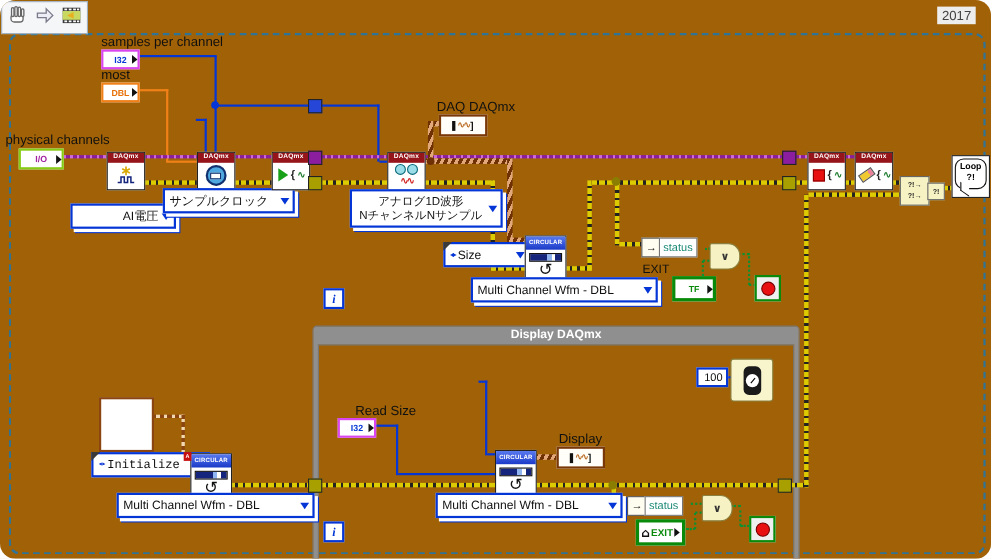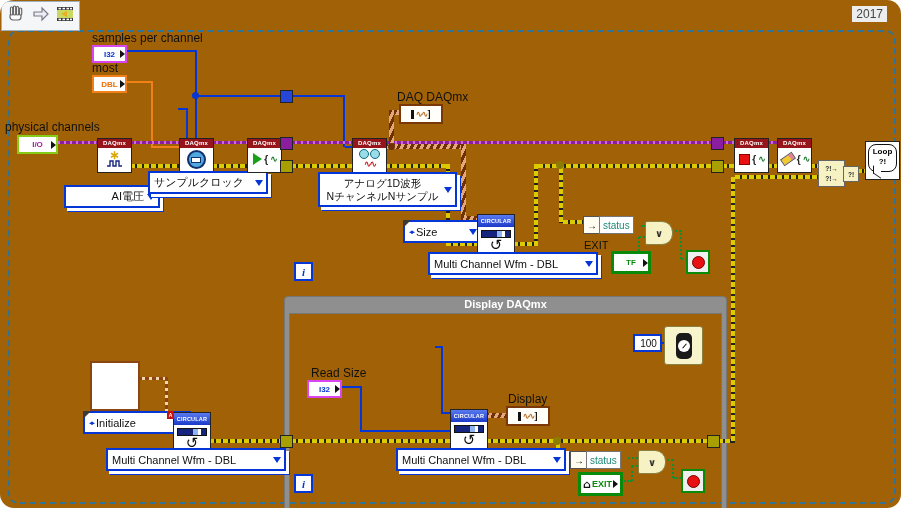--- a/index.html
+++ b/index.html
@@ -356,21 +356,21 @@
   <div class="w erh" style="left:718px;top:439px;width:17px;"></div>
   <div class="w erv" style="left:731px;top:177px;height:266px;"></div>
   <div class="w erh" style="left:735px;top:175px;width:83px;"></div>
 
   <div class="loop" style="left:285px;top:297px;width:433px;height:203px;">
     <div class="loop-title">Display DAQmx</div>
   </div>
   <div class="tunnel tn-olive" style="left:280px;top:435px;"></div>
   <div class="tunnel tn-olive" style="left:707px;top:435px;"></div>
 
-  <div class="lbl" style="left:311px;top:366px;">Read Size</div>
+  <div class="lbl" style="left:323px;top:366px;">Read Size</div>
   <div class="term t-i32" style="left:307px;top:380px;width:31px;height:14px;">
       <span>I32</span>
       <i class="outtri"></i>
     </div>
 
   <div class="w blh" style="left:435px;top:346px;width:8px;"></div>
   <div class="w blv" style="left:441px;top:346px;height:68px;"></div>
   <div class="w blh" style="left:443px;top:412px;width:7px;"></div>
   <div class="w blh" style="left:338px;top:386px;width:24px;"></div>
   <div class="w blv" style="left:360px;top:386px;height:46px;"></div>
@@ -435,21 +435,21 @@
   <div class="cluster" style="left:90px;top:361px;width:46px;height:46px;"></div>
   <div class="cbox" style="left:94px;top:365px;width:36px;height:13px;">
       <span>100000</span>
     </div>
   <div class="cbox" style="left:94px;top:384px;width:11px;height:12px;">
       <span>3</span>
     </div>
   <div class="w clh" style="left:138px;top:377px;width:30px;"></div>
   <div class="w clv" style="left:165px;top:377px;height:41px;"></div>
   <div class="w clh" style="left:165px;top:415px;width:8px;"></div>
-  <div class="enum" style="left:83px;top:411px;width:86px;height:19px;">
+  <div class="enum" style="left:83px;top:411px;width:86px;height:19px;font-family:Liberation Mono, monospace;">
       <i class="corner"></i>
       <span class="etype">◂▸</span>
       <span>Initialize</span>
       <i class="dd"></i>
     </div>
   <div class="amark" style="left:167px;top:411px;">A</div>
   <div class="circ" style="left:173px;top:412px;">
     <div class="chdr">CIRCULAR</div>
     <div class="bar"></div>
     <div class="arc">↺</div>

